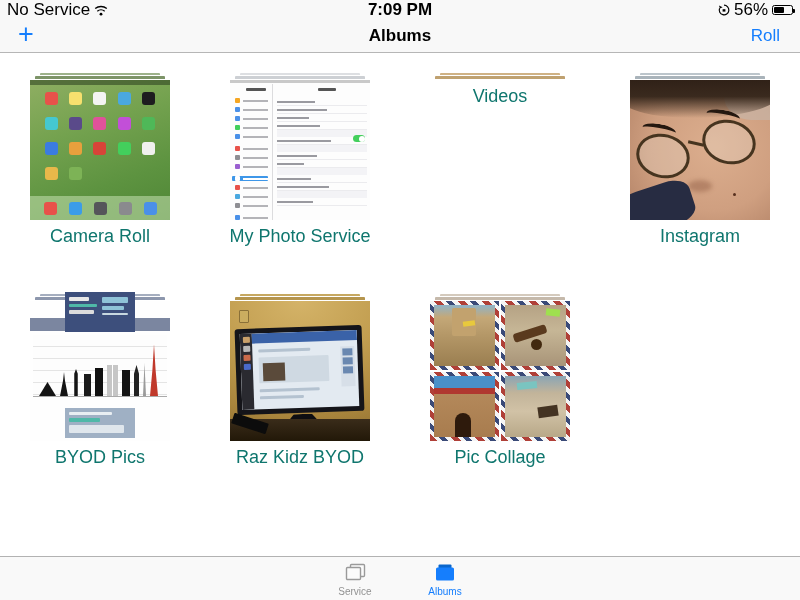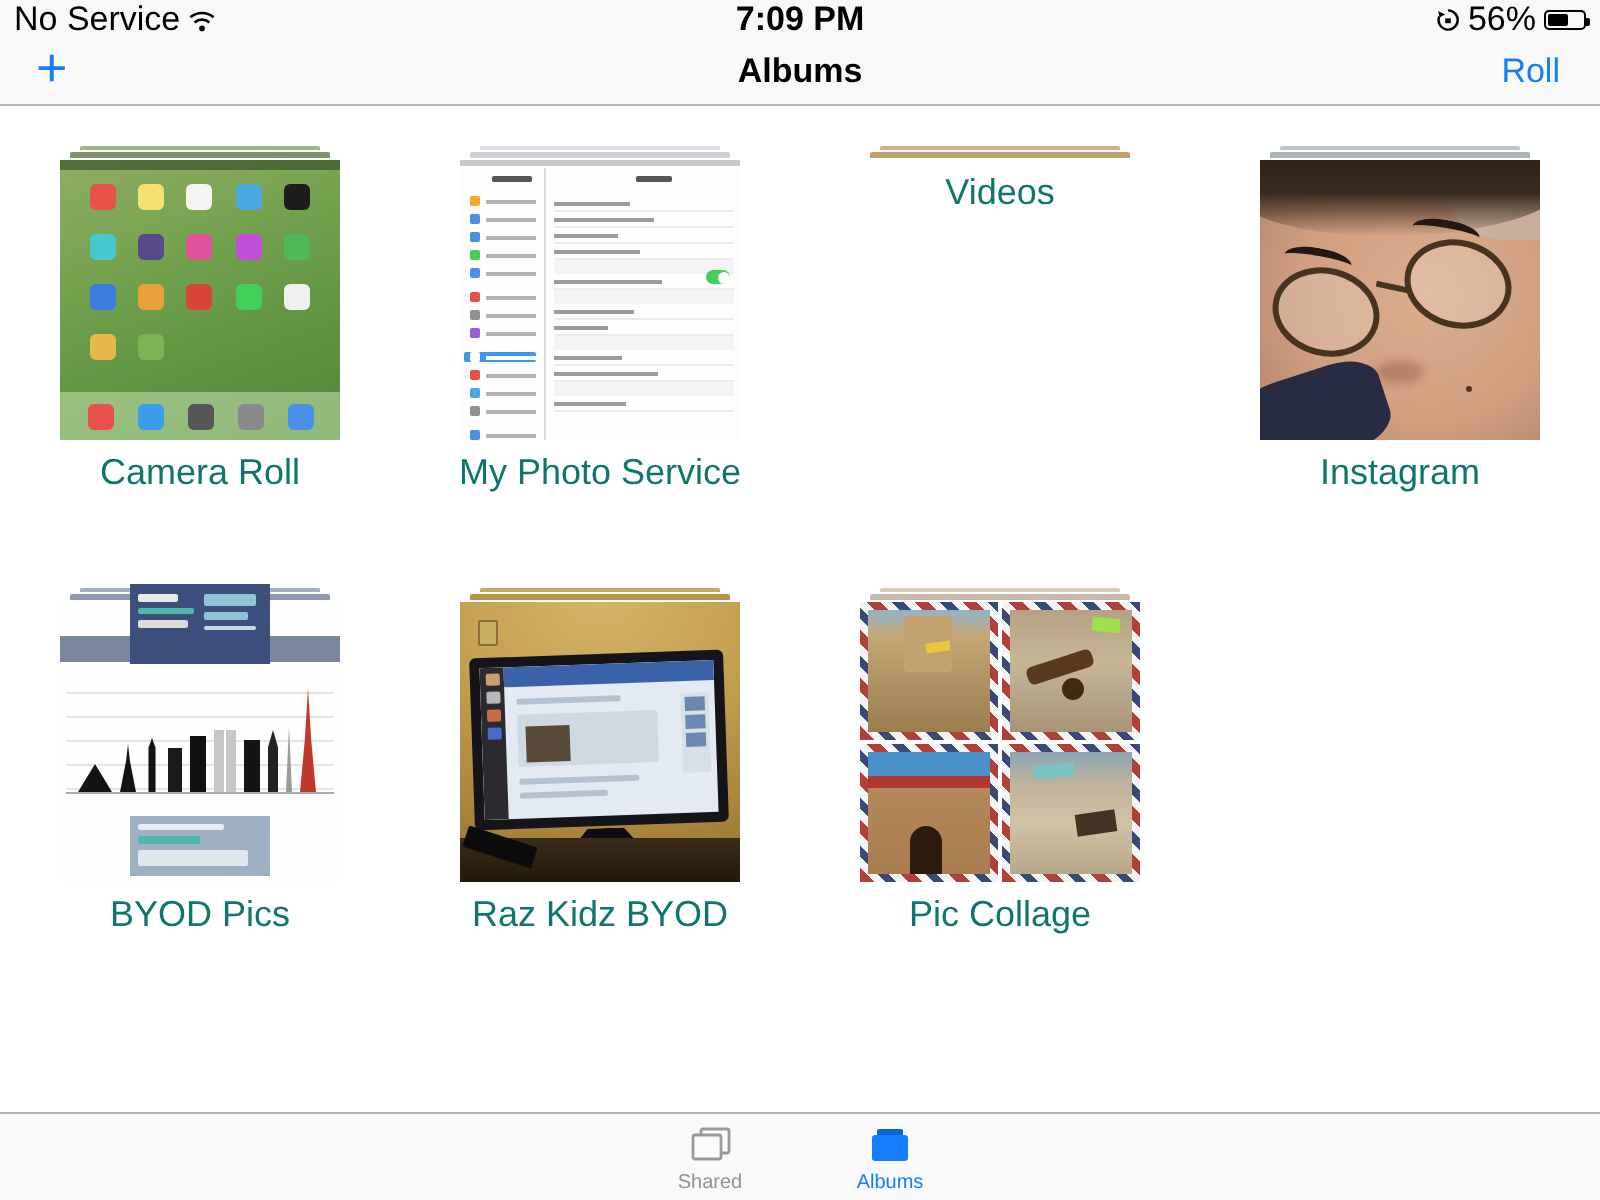--- a/index.html
+++ b/index.html
@@ -541,21 +541,21 @@
   </div>
 
 </div>
 
 <div class="tab-bar">
   <div class="tab">
     <svg width="26" height="24" viewBox="0 0 26 24">
       <rect x="8.5" y="3.5" width="14" height="12" rx="1" fill="#fbfbfb" stroke="#9a9a9a" stroke-width="1.4"></rect>
       <rect x="4.5" y="6.5" width="14" height="12" rx="1" fill="#fbfbfb" stroke="#9a9a9a" stroke-width="1.4"></rect>
     </svg>
-    <span class="tlabel">Shared</span>
+    <span class="tlabel">Service</span>
   </div>
   <div class="tab active">
     <svg width="26" height="24" viewBox="0 0 26 24">
       <rect x="6.5" y="3.5" width="13" height="5" rx="1" fill="#0a66cc"></rect>
       <rect x="4" y="6.5" width="18" height="13" rx="1.6" fill="#157efd"></rect>
     </svg>
     <span class="tlabel">Albums</span>
   </div>
 </div>
 

